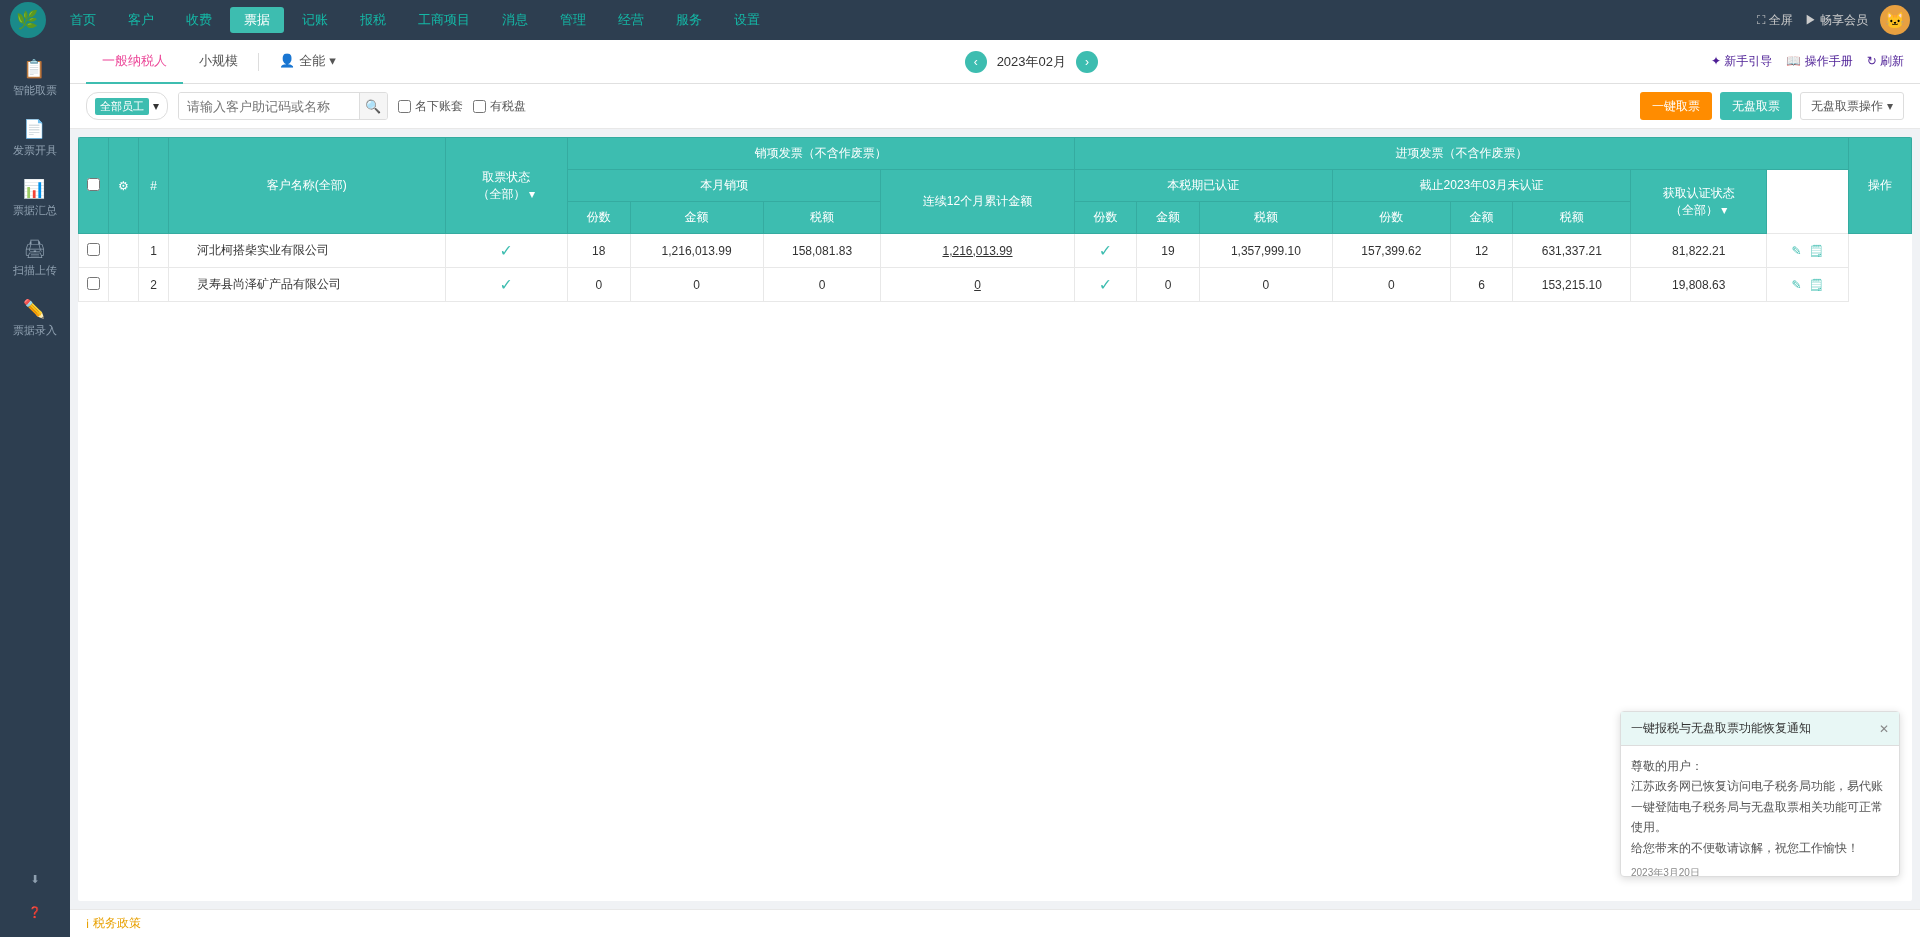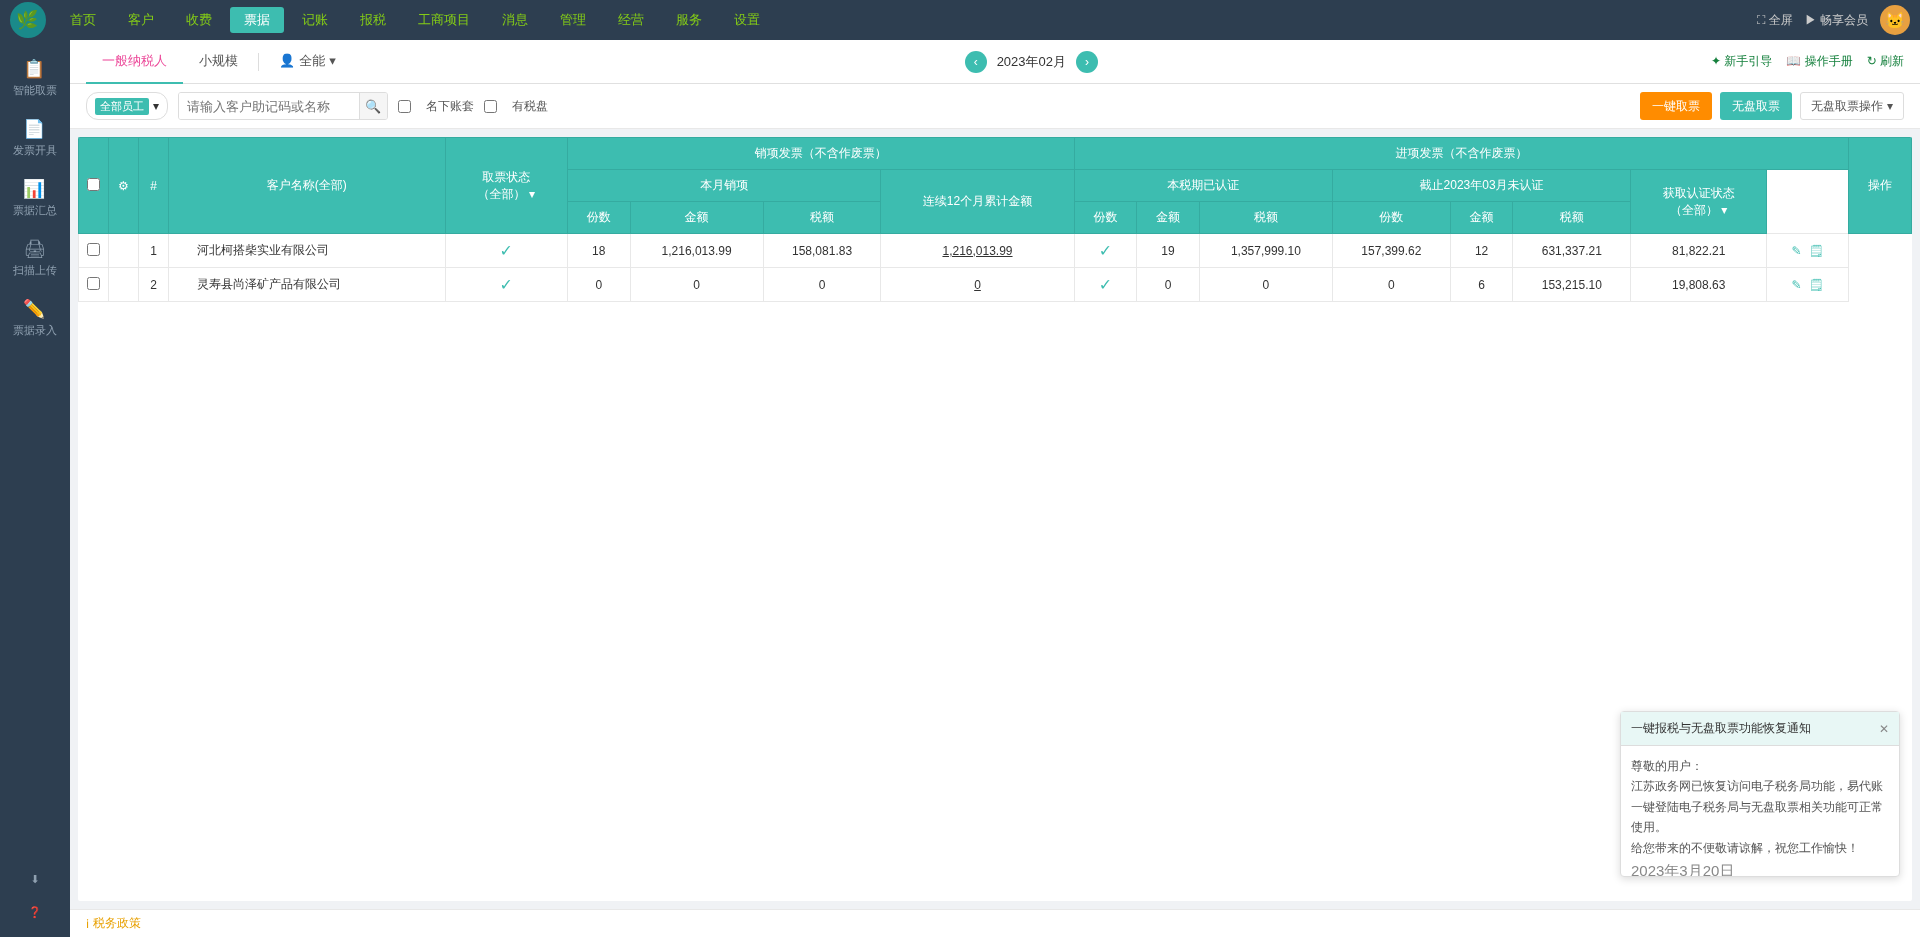--- a/index.html
+++ b/index.html
@@ -21,21 +21,21 @@
       display: flex; align-items: center; justify-content: center;
       margin-right: 10px;
       font-size: 18px; color: #fff;
       flex-shrink: 0;
     }
     .top-nav .nav-items {
       display: flex; flex: 1; gap: 4px;
     }
     .top-nav .nav-item {
       padding: 4px 14px;
-      color: #84cc16;
+      color: #14b8a6;
       cursor: pointer;
       border-radius: 3px;
       font-size: 13px;
     }
     .top-nav .nav-item.active {
       background: #3dbdb0;
       color: #fff;
     }
     .top-nav .right-tools {
       display: flex; align-items: center; gap: 12px;
@@ -104,21 +104,21 @@
     }
     .tab-btn.active {
       border-bottom: 2px solid #3dbdb0;
       color: #ec4899;
       font-weight: 500;
     }
     .tab-divider { width: 1px; height: 18px; background: #ddd; margin: 0 4px; }
     .tab-header-right {
       margin-left: auto;
       display: flex; align-items: flex-end; gap: 14px;
-      font-size: 12px; color: #15803d;
+      font-size: 12px; color: #4c1d95;
     }
     .tab-header-right span { cursor: pointer; }
     .month-nav {
       display: flex; align-items: center; gap: 10px;
       font-size: 13px; font-weight: 500;
     }
     .month-nav .arrow {
       width: 22px; height: 22px;
       background: #3dbdb0;
       border-radius: 50%;
@@ -154,21 +154,21 @@
       border: none; outline: none; padding: 0 8px;
       font-size: 13px; width: 180px; height: 28px;
     }
     .search-box .search-btn {
       background: #f5f5f5; border-left: 1px solid #ddd;
       height: 28px; width: 28px;
       display: flex; align-items: center; justify-content: center;
       cursor: pointer; font-size: 13px; color: #888;
     }
     .checkbox-label {
-      display: flex; align-items: center; gap: 15px;
+      display: flex; align-items: center; gap: 4px;
       font-size: 12px; color: #555; cursor: pointer;
     }
     .filter-right { margin-left: auto; display: flex; gap: 8px; }
     .btn-primary {
       background: #ff8c00; color: #fff;
       border: none; border-radius: 3px;
       padding: 4px 12px; font-size: 12px; cursor: pointer; height: 28px;
     }
     .btn-teal {
       background: #3dbdb0; color: #fff;
@@ -236,21 +236,21 @@
       display: flex; justify-content: space-between; align-items: center;
       font-size: 12px; font-weight: 500; color: #333;
       border-bottom: 1px solid #ddd;
     }
     .notification-header .close-btn { cursor: pointer; color: #888; }
     .notification-body {
       padding: 10px;
       color: #555;
       line-height: 1.7;
     }
-    .notification-body .date { color: #888; font-size: 15px; }
+    .notification-body .date { color: #888; font-size: 10px; margin-top: 6px; }
     .notification-scroll {
       max-height: 130px; overflow-y: auto;
     }
 
     
     .bottom-bar {
       background: #fff;
       border-top: 1px solid #e8e8e8;
       padding: 5px 16px;
       display: flex; align-items: center;

